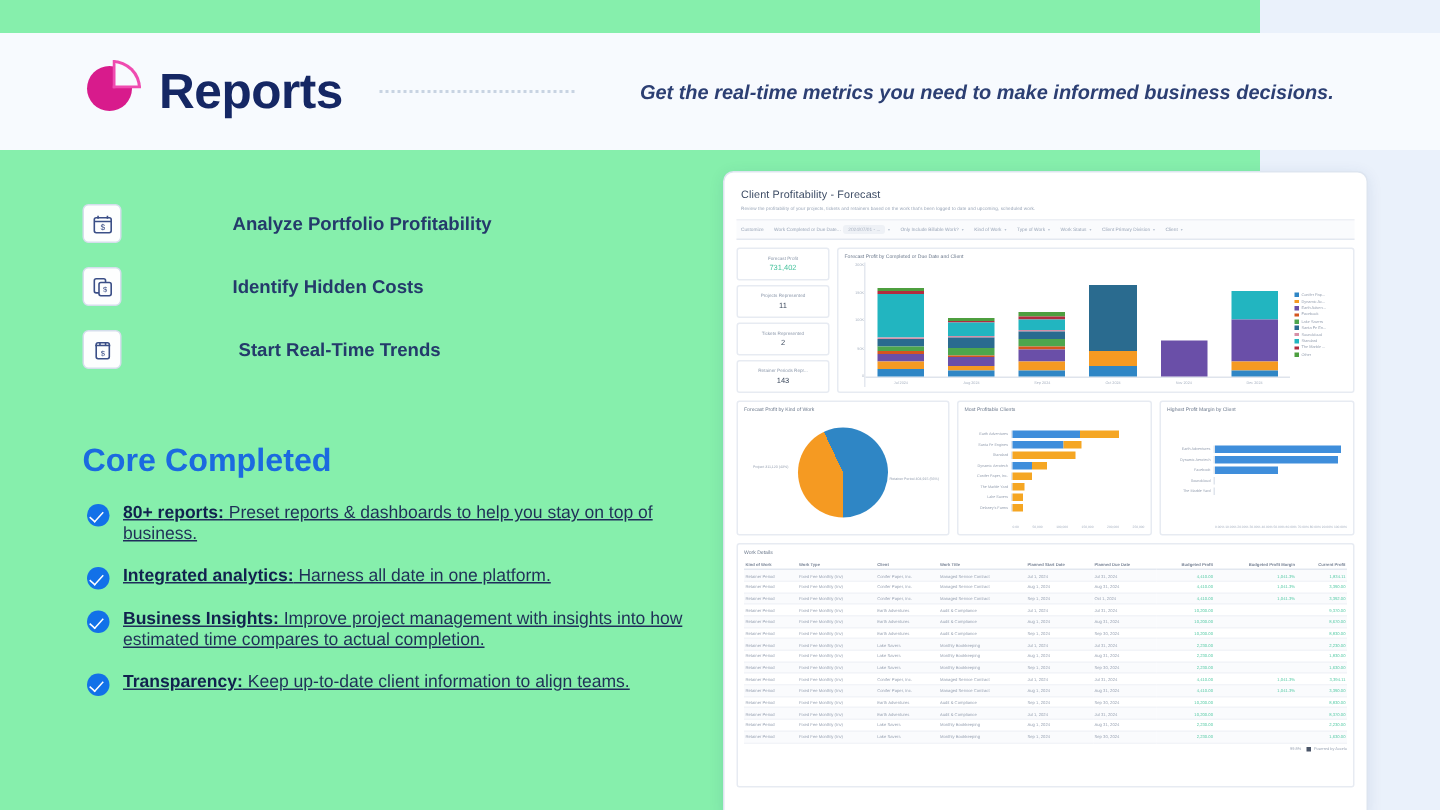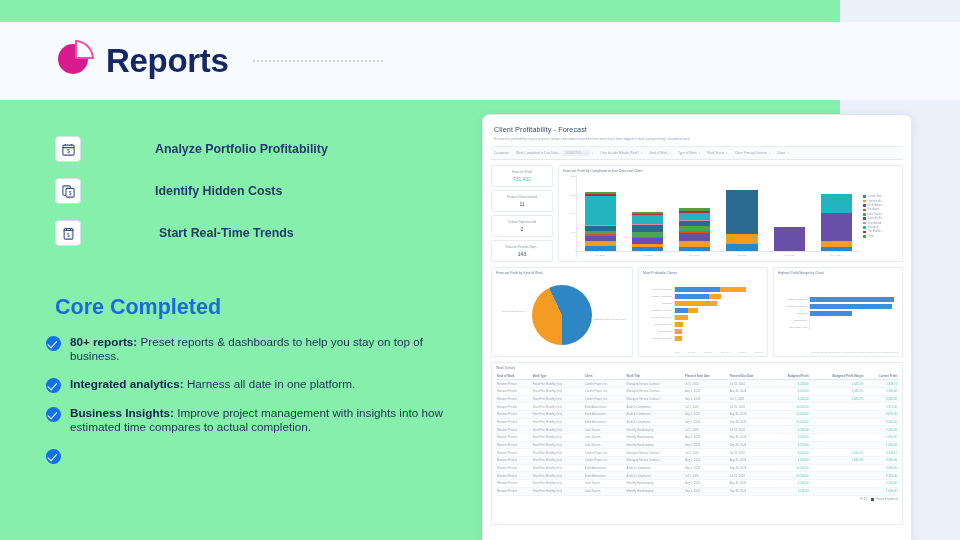--- a/index.html
+++ b/index.html
@@ -60,21 +60,21 @@
     margin-left: 30px; font-size: 12.4px; font-weight: bold; color: #243a6b;
     white-space: nowrap;
   }
   .frow.indent .frow-label { margin-left: 34px; }
 
   .core-title {
     position: absolute; left: 55px; top: 195px;
     font-size: 21.5px; font-weight: bold; color: #1b6ae0;
   }
 
-  .bullets { position: absolute; left: 46px; top: 235px; width: 400px; }
+  .bullets { position: absolute; left: 58px; top: 235px; width: 400px; text-decoration: underline; }
   .bullet { display: flex; margin-bottom: 13px; }
   .check {
     flex: none; width: 15px; height: 15px; border-radius: 50%;
     background: #1271e8; margin-top: 1px; margin-right: 9px;
     position: relative;
   }
   .check::after {
     content: ""; position: absolute; left: 4.4px; top: 3px;
     width: 4px; height: 7.5px; border: solid #ffffff;
     border-width: 0 1.9px 1.9px 0; transform: rotate(42deg);
@@ -189,20 +189,21 @@
 
   <div class="header">
     <div class="logo-wrap">
       <div class="pie-logo">
         <div class="pie-body"></div>
         <div class="pie-wedge"></div>
       </div>
     </div>
     <div class="title">Reports</div>
     <div class="dash-div"></div>
+    <div class="tagline">Get the real-time metrics you need to make informed business decisions.</div>
   </div>
 
   <div class="left-col">
 
     <div class="feature-rows">
       <div class="frow">
         <div class="fcard">
           <svg width="15" height="15" viewBox="0 0 24 24" fill="none" stroke="#3b4f87" stroke-width="1.7">
             <rect x="3" y="5" width="18" height="16" rx="2"></rect>
               <path d="M3 9h18M7 3v3M17 3v3"></path>
@@ -243,20 +244,21 @@
       <div class="bullet">
         <div class="check"></div>
         <div class="btext"><b>Integrated analytics:</b><span>  Harness all date in one platform.</span></div>
       </div>
       <div class="bullet">
         <div class="check"></div>
         <div class="btext"><b>Business Insights:</b><span> Improve project management with insights into how estimated time compares to actual completion.</span></div>
       </div>
       <div class="bullet">
         <div class="check"></div>
+        <div class="btext"><b>Transparency:</b><span>  Keep up-to-date client information to align teams.</span></div>
       </div>
     </div>
   </div>
 
   <div class="dash">
     <div class="dash-title">Client Profitability - Forecast</div>
     <div class="dash-sub">Review the profitability of your projects, tickets and retainers based on the work that's been logged to date and upcoming, scheduled work.</div>
 
     <div class="filterbar">
       <div class="fb-item">

